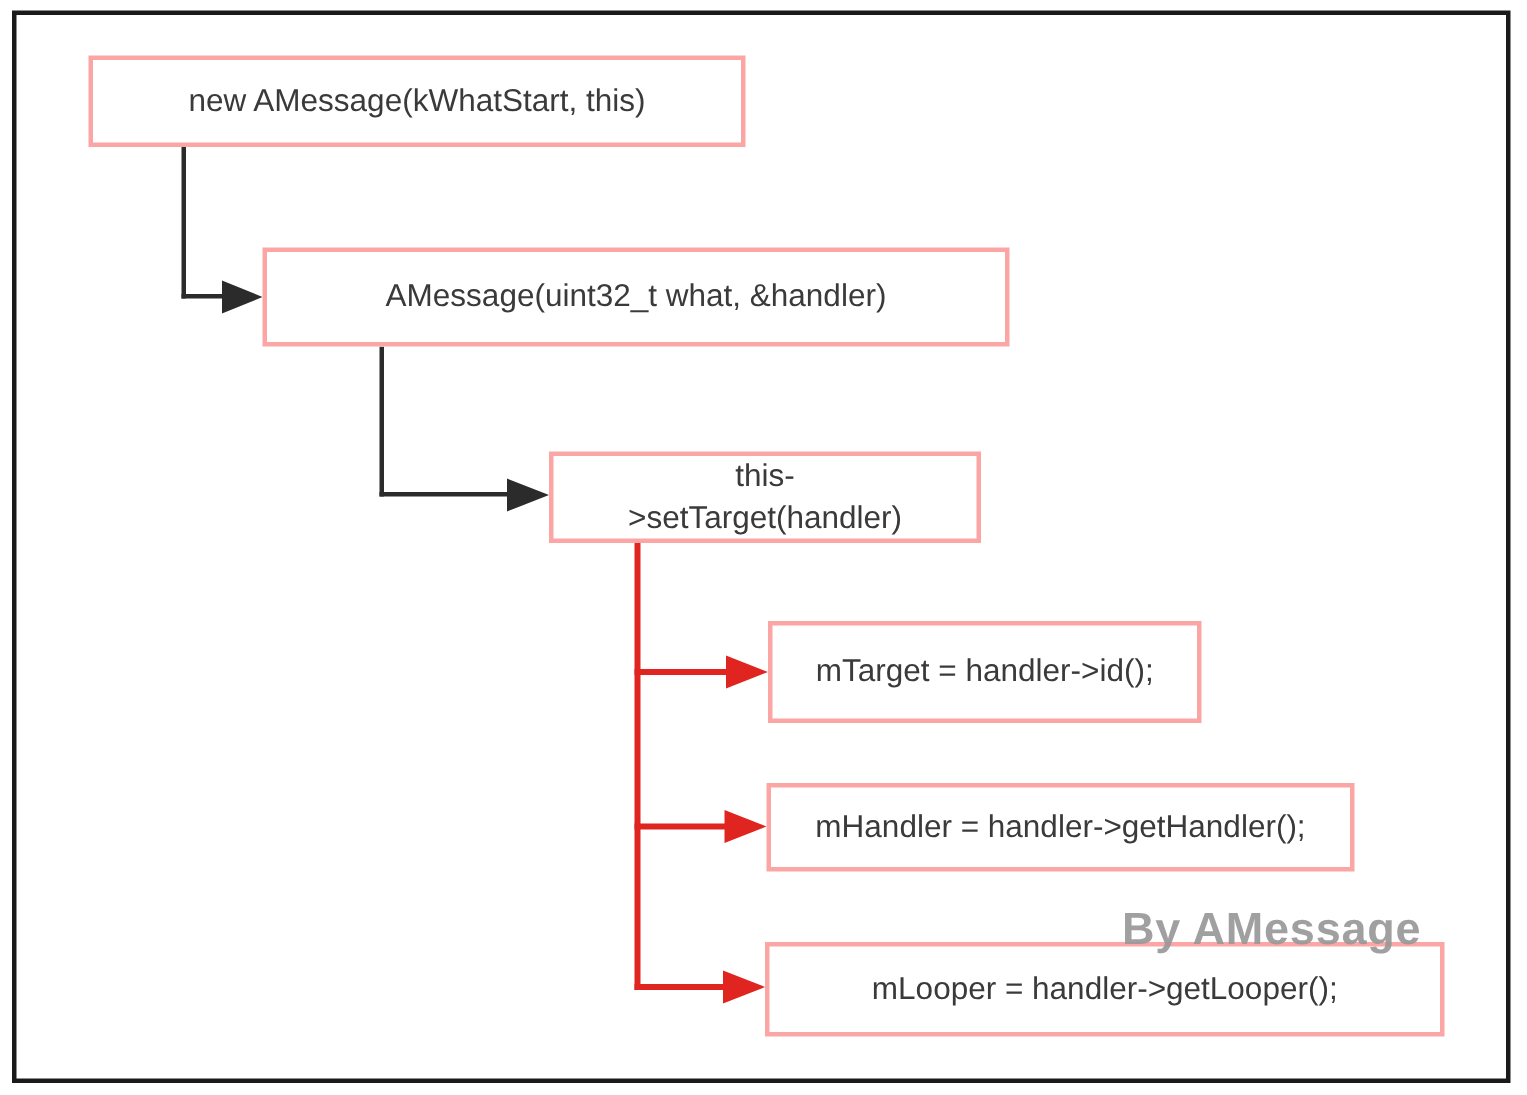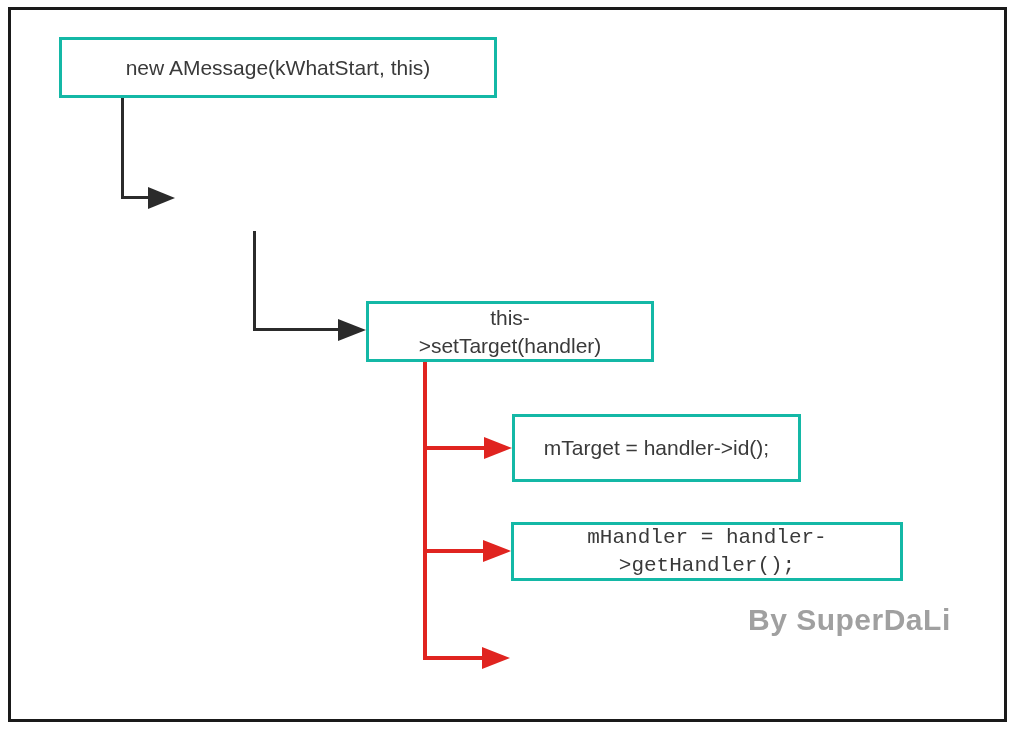--- a/index.html
+++ b/index.html
@@ -9,32 +9,32 @@
     width:1018px; height:730px; position:relative; overflow:hidden;
   }
   .canvas {
     position:absolute; left:0; top:0; width:1018px; height:730px; background:#ffffff;
   }
   .outer-frame {
     position:absolute; left:8px; top:7px; width:999px; height:715px;
     border:3px solid #1a1a1a; background:#ffffff;
   }
   .node {
-    position:absolute; background:#ffffff; border:3px solid #14b8a6;
+    position:absolute; background:#ffffff; border:3px solid #fca5a5;
     display:flex; align-items:center; justify-content:center;
     color:#3a3a3a; font-size:21px; text-align:center;
     z-index:2;
   }
   .node .lbl { white-space:pre-line; line-height:1.32; }
   
   .n1 { left:59px;  top:37px;  width:438px; height:61px; }
   .n2 { left:175px; top:165px; width:498px; height:66px; }
   .n3 { left:366px; top:301px; width:288px; height:61px; }
   .n4 { left:512px; top:414px; width:289px; height:68px; }
-  .n5 { left:511px; top:522px; width:392px; height:59px;font-family:Liberation Mono, monospace; }
+  .n5 { left:511px; top:522px; width:392px; height:59px; }
   .n6 { left:510px; top:628px; width:453px; height:63px; }
 
   .line { position:absolute; z-index:1; }
   .black { background:#2b2b2b; }
   .red   { background:#e02420; }
 
   
   .c1v { left:121px; top:97px;  width:3px;  height:102px; }
   .c1h { left:121px; top:196px; width:30px; height:3px; }
   .a1  { position:absolute; left:148px; top:187px; width:0; height:0; z-index:1;
@@ -90,25 +90,31 @@
   <div class="line red r1h"></div>
   <div class="ra1"></div>
   <div class="line red r2h"></div>
   <div class="ra2"></div>
   <div class="line red r3h"></div>
   <div class="ra3"></div>
 
   <div class="node n1">
     <span class="lbl">new AMessage(kWhatStart, this)</span>
   </div>
+  <div class="node n2">
+    <span class="lbl">AMessage(uint32_t what, &amp;handler)</span>
+  </div>
   <div class="node n3">
     <span class="lbl">this-
 &gt;setTarget(handler)</span>
   </div>
   <div class="node n4">
     <span class="lbl">mTarget = handler-&gt;id();</span>
   </div>
   <div class="node n5">
     <span class="lbl">mHandler = handler-&gt;getHandler();</span>
   </div>
+  <div class="node n6">
+    <span class="lbl">mLooper = handler-&gt;getLooper();</span>
+  </div>
 
-  <div class="watermark">By SuperDaLi</div>
+  <div class="watermark">By AMessage</div>
 </div>
 
 </body></html>

